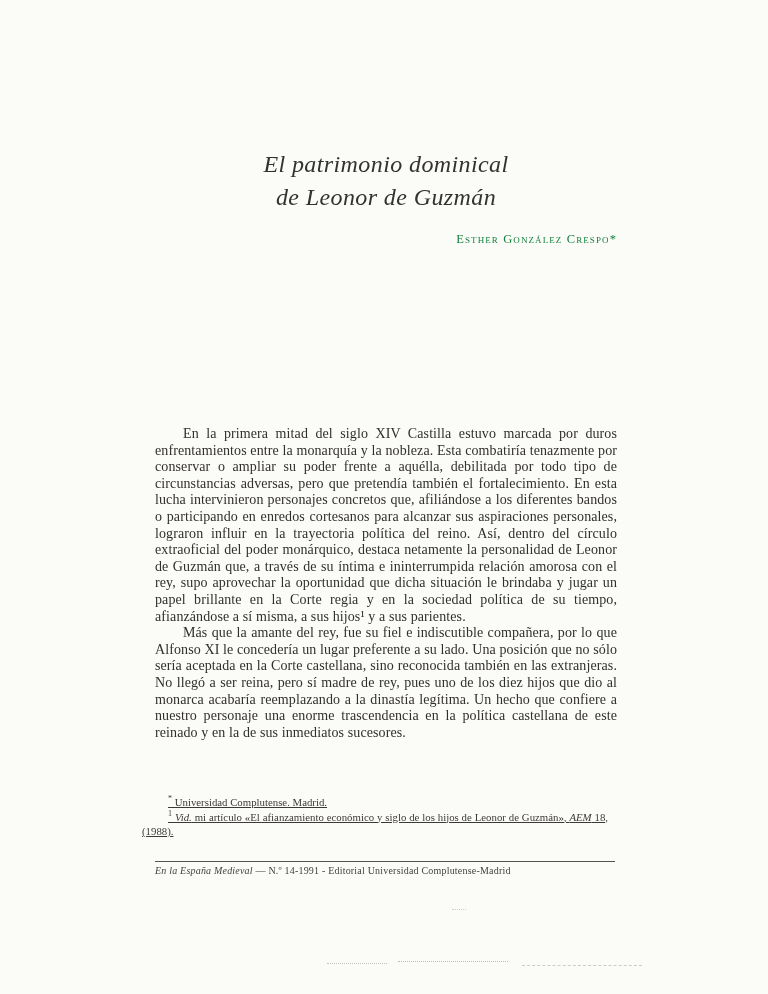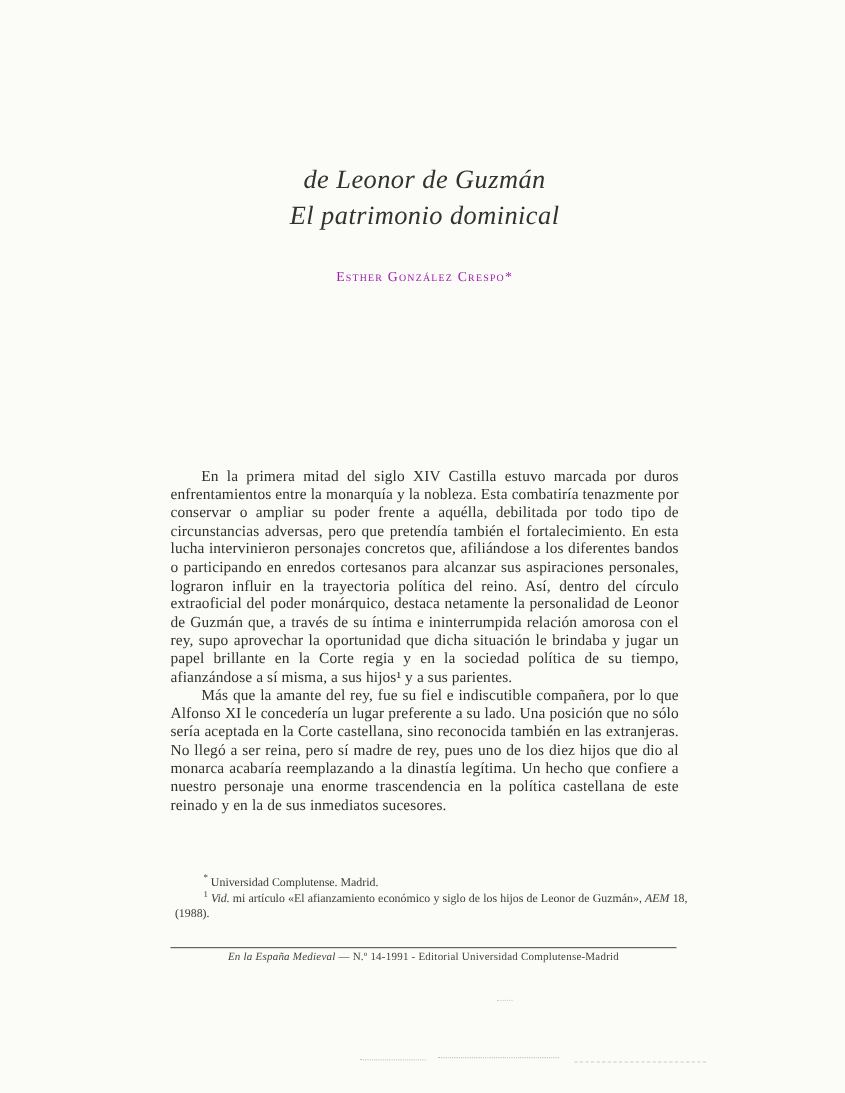--- a/index.html
+++ b/index.html
@@ -22,52 +22,53 @@
     width: 462px;
     text-align: center;
     font-style: italic;
     font-size: 24px;
     line-height: 33px;
     color: #34322e;
     letter-spacing: 0.4px;
   }
   .author-line {
     position: absolute;
-    top: 244px;
+    top: 232px;
     left: 155px;
     width: 462px;
-    text-align: center;
+    text-align: right;
     font-variant: small-caps;
     font-size: 12.5px;
     letter-spacing: 1.1px;
-    color: #a21caf;
+    color: #15803d;
   }
   .body-block {
     position: absolute;
     top: 426px;
     left: 155px;
     width: 462px;
     font-size: 14px;
     line-height: 16.6px;
     text-align: justify;
     letter-spacing: 0.1px;
     color: #312f2b;
   }
   .body-block p {
     text-indent: 28px;
   }
   .footnotes {
     position: absolute;
     top: 795px;
-    left: 159px;
+    left: 142px;
     width: 466px;
     font-size: 10.8px;
     line-height: 14.5px;
     text-align: justify;
     color: #3c3a36;
+    text-decoration: underline;
   }
   .footnote {
     text-indent: 26px;
   }
   .footnote sup {
     font-size: 8px;
     line-height: 0;
   }
   .it { font-style: italic; }
   .footer-block {
@@ -80,39 +81,38 @@
     border-top: 1px solid #57544f;
     width: 100%;
     height: 0;
   }
   .footer-text {
     margin-top: 3px;
     font-size: 10px;
     letter-spacing: 0.2px;
     color: #45423d;
     white-space: nowrap;
-    text-align: center;
   }
   .artifact {
     position: absolute;
     height: 0;
   }
   .artifact-1 { top: 963px; left: 327px; width: 60px;  border-top: 1px dotted #c3c2bc; }
   .artifact-2 { top: 961px; left: 398px; width: 110px; border-top: 1px dotted #bdbcb6; }
   .artifact-3 { top: 965px; left: 522px; width: 120px; border-top: 1px dashed #ccccc6; }
   .artifact-4 { top: 909px; left: 452px; width: 14px;  border-top: 1px dotted #cfcec8; }
 </style>
 </head>
 <body>
 
 <div class="page">
 
   <div class="title-block">
+    <div>El patrimonio dominical</div>
     <div>de Leonor de Guzmán</div>
-    <div>El patrimonio dominical</div>
   </div>
 
   <div class="author-line">Esther González Crespo*</div>
 
   <div class="body-block">
     <p>En la primera mitad del siglo XIV Castilla estuvo marcada por duros enfrentamientos entre la monarquía y la nobleza. Esta combatiría tenazmente por conservar o ampliar su poder frente a aquélla, debilitada por todo tipo de circunstancias adversas, pero que pretendía también el fortalecimiento. En esta lucha intervinieron personajes concretos que, afiliándose a los diferentes bandos o participando en enredos cortesanos para alcanzar sus aspiraciones personales, lograron influir en la trayectoria política del reino. Así, dentro del círculo extraoficial del poder monárquico, destaca netamente la personalidad de Leonor de Guzmán que, a través de su íntima e ininterrumpida relación amorosa con el rey, supo aprovechar la oportunidad que dicha situación le brindaba y jugar un papel brillante en la Corte regia y en la sociedad política de su tiempo, afianzándose a sí misma, a sus hijos¹ y a sus parientes.</p>
     <p>Más que la amante del rey, fue su fiel e indiscutible compañera, por lo que Alfonso XI le concedería un lugar preferente a su lado. Una posición que no sólo sería aceptada en la Corte castellana, sino reconocida también en las extranjeras. No llegó a ser reina, pero sí madre de rey, pues uno de los diez hijos que dio al monarca acabaría reemplazando a la dinastía legítima. Un hecho que confiere a nuestro personaje una enorme trascendencia en la política castellana de este reinado y en la de sus inmediatos sucesores.</p>
   </div>
 
   <div class="footnotes">

